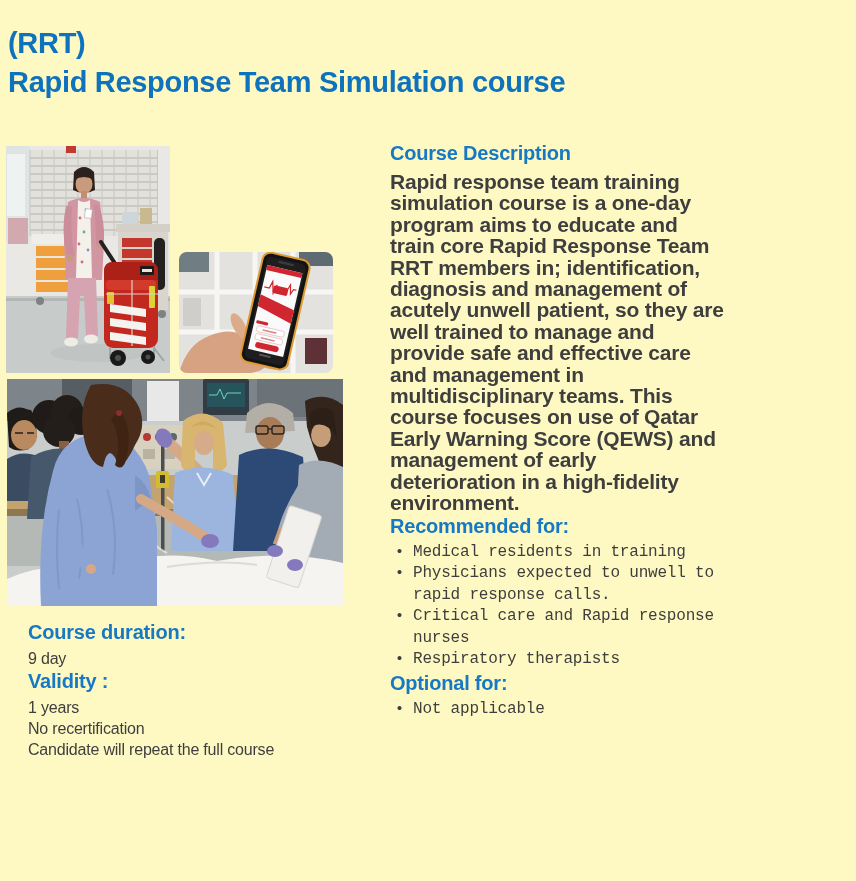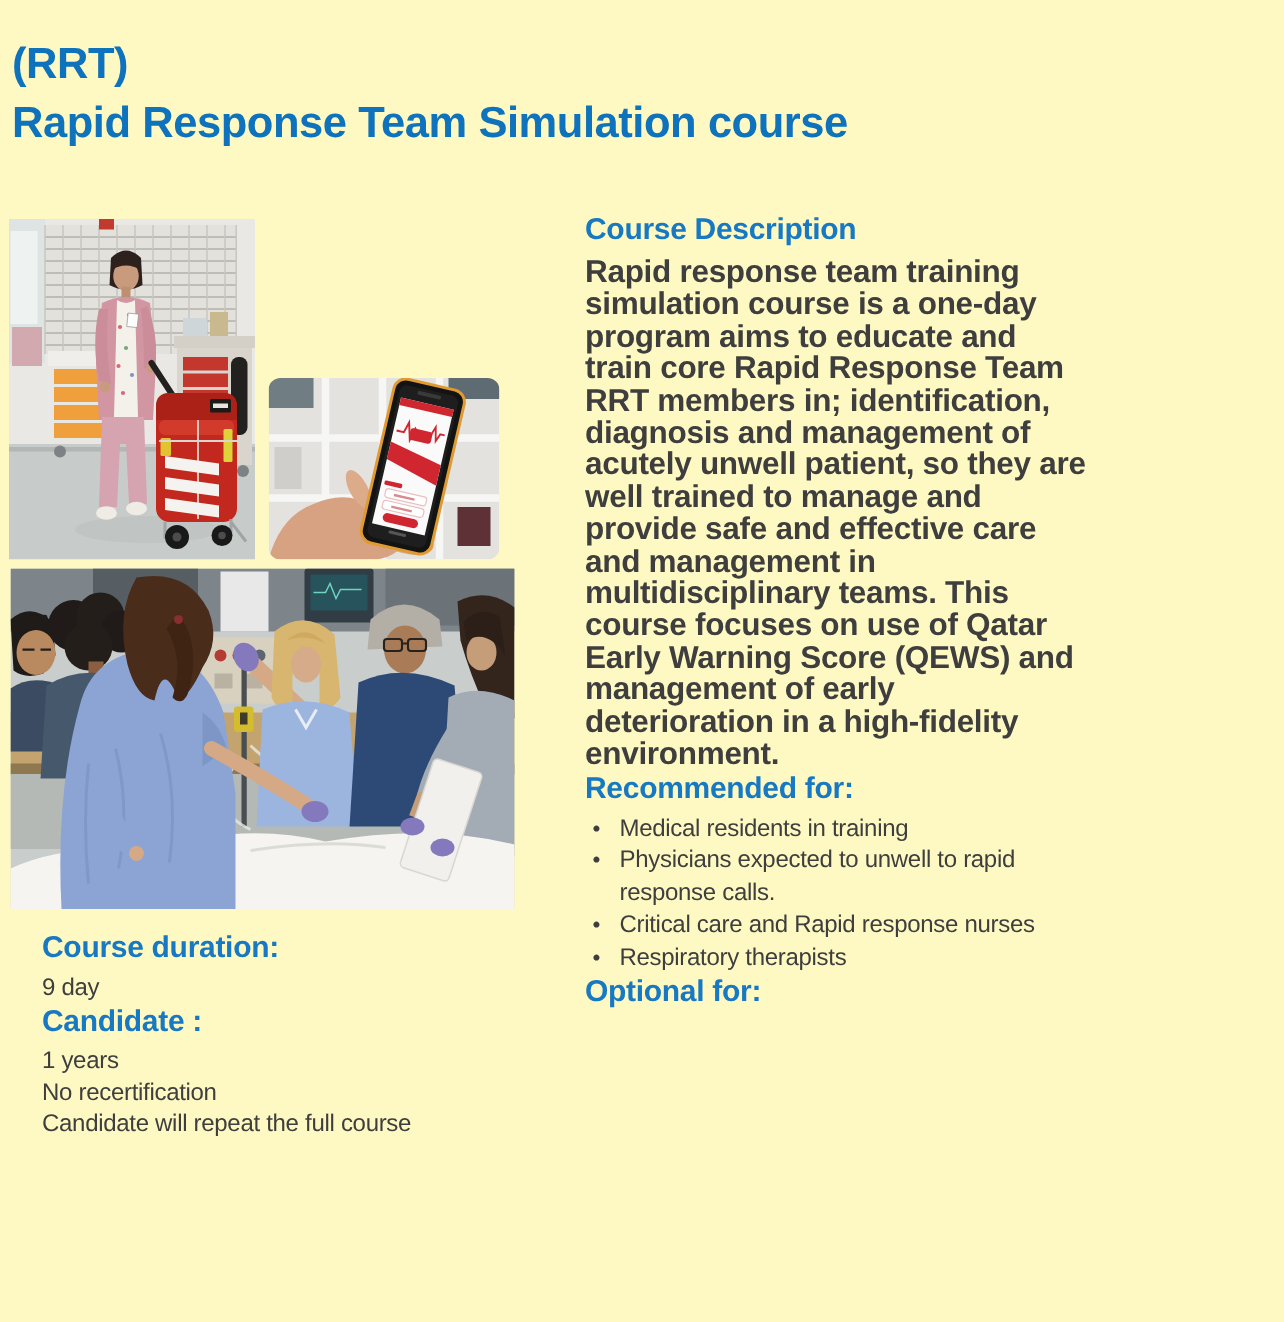--- a/index.html
+++ b/index.html
@@ -11,21 +11,21 @@
   figure{margin:0;padding:0;position:absolute;}
   .photo1{left:6px;top:146px;width:164px;height:227px;}
   .photo2{left:179px;top:252px;width:154px;height:121px;border-radius:8px;overflow:hidden;}
   .photo3{left:7px;top:379px;width:336px;height:227px;}
   figure svg{display:block;width:100%;height:100%;}
   .right-col{position:absolute;left:374px;top:141px;width:334px;margin-left:16px;}
   .left-col{position:absolute;left:28px;top:620px;width:350px;}
   h2.blue{font-size:20px;font-weight:600;color:#1778c3;margin:0;line-height:25px;letter-spacing:-0.2px;}
   p.body{font-size:21px;line-height:21.4px;margin:5px 0 0 0;color:#3e3e3e;letter-spacing:-0.2px;font-weight:bold;}
   ul.bullets{list-style:none;margin:3px 0 0 0;padding:0;font-size:16px;line-height:21.5px;
-             color:#3e3e3e;letter-spacing:-0.2px;}
+             color:#3e3e3e;letter-spacing:-0.2px;font-family:Liberation Mono, monospace;}
   ul.bullets li{position:relative;padding-left:23px;}
   ul.bullets li::before{content:"\2022";position:absolute;left:5px;top:0;font-size:15px;color:#3e3e3e;}
   .mt-rec{margin-top:20px;}
   .mt-opt{margin-top:18px;}
   .left-col .line{font-size:16px;line-height:21px;letter-spacing:-0.2px;color:#3e3e3e;}
   .left-col .first{margin-top:3px;}
   .mt-val{margin-top:20px;}
 </style>
 </head>
 <body>
@@ -269,29 +269,32 @@
       <ul class="bullets">
         <li>Medical residents in training</li>
         <li>Physicians expected to unwell to rapid response calls.</li>
         <li>Critical care and Rapid response nurses</li>
         <li>Respiratory therapists</li>
       </ul>
     </section>
 
     <section>
       <h2 class="blue mt-opt">Optional for:</h2>
+      <ul class="bullets">
+        <li>Not applicable</li>
+      </ul>
     </section>
   </div>
 
   <div class="left-col">
     <section>
       <h2 class="blue">Course duration:</h2>
       <div class="line first">9 day</div>
     </section>
     <section>
-      <h2 class="blue mt-val">Candidate :</h2>
+      <h2 class="blue mt-val">Validity :</h2>
       <div class="line first">1 years</div>
       <div class="line">No recertification</div>
       <div class="line">Candidate will repeat the full course</div>
     </section>
   </div>
 
 </div>
 
 </body></html>

